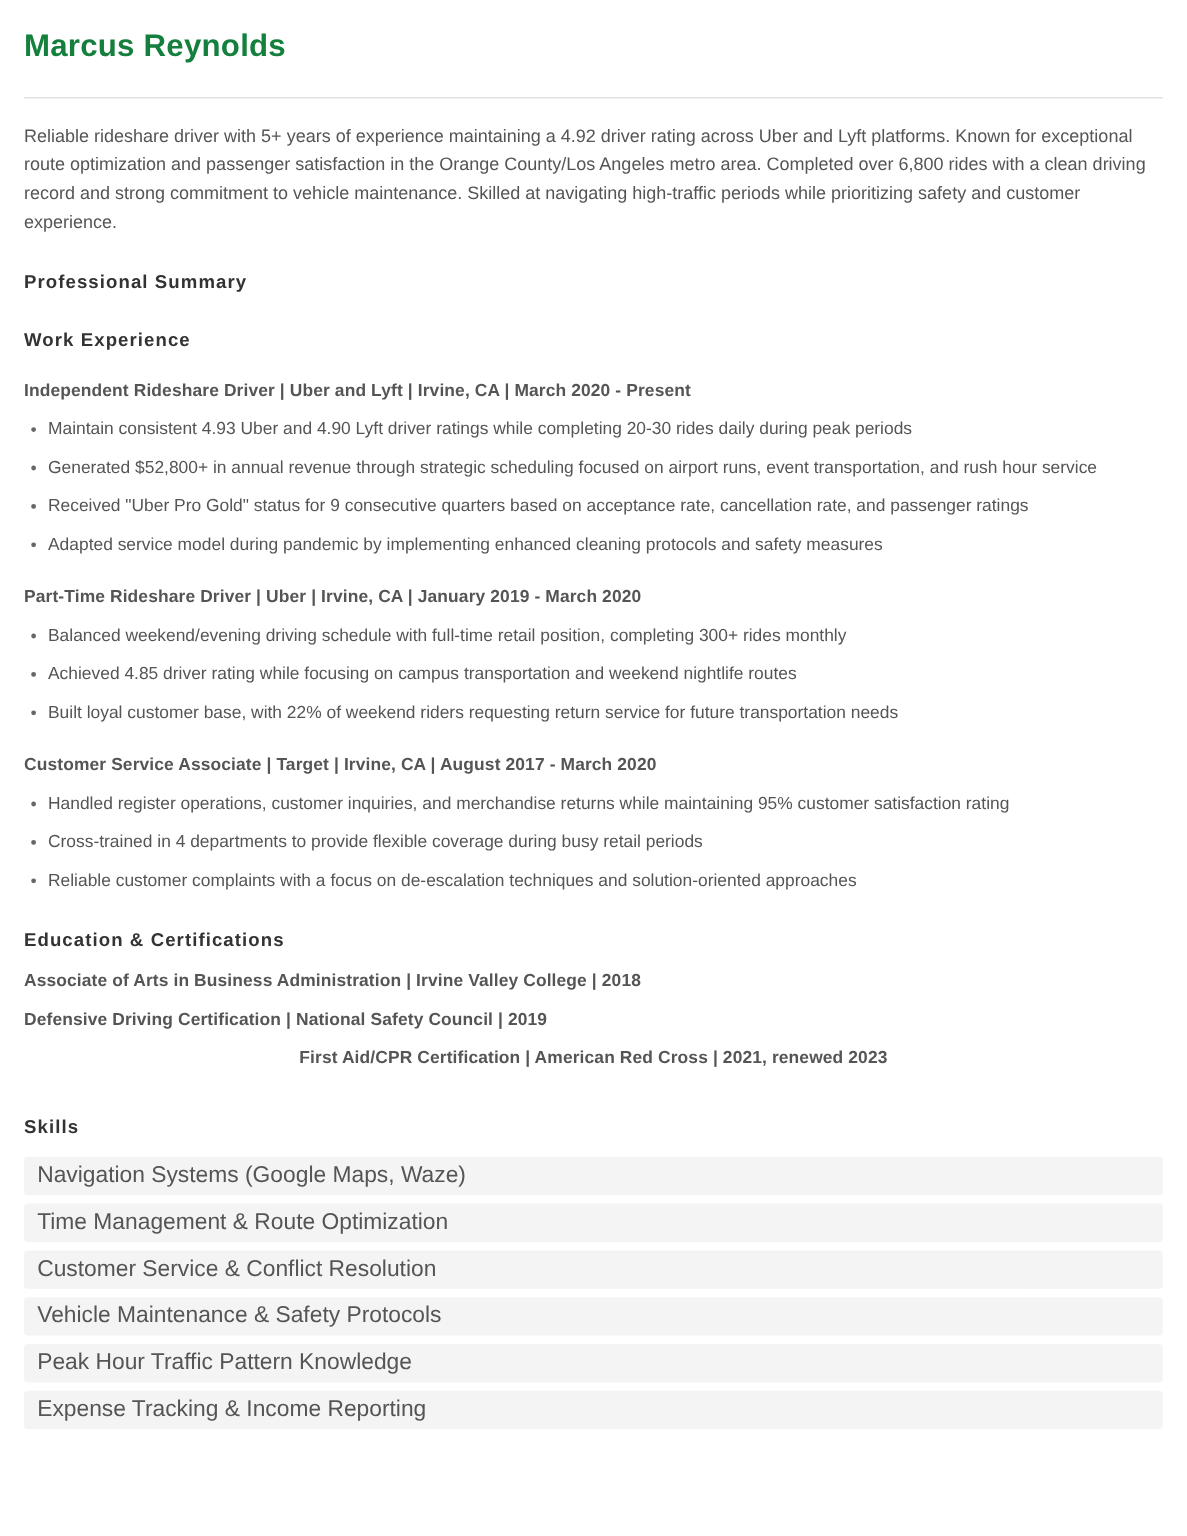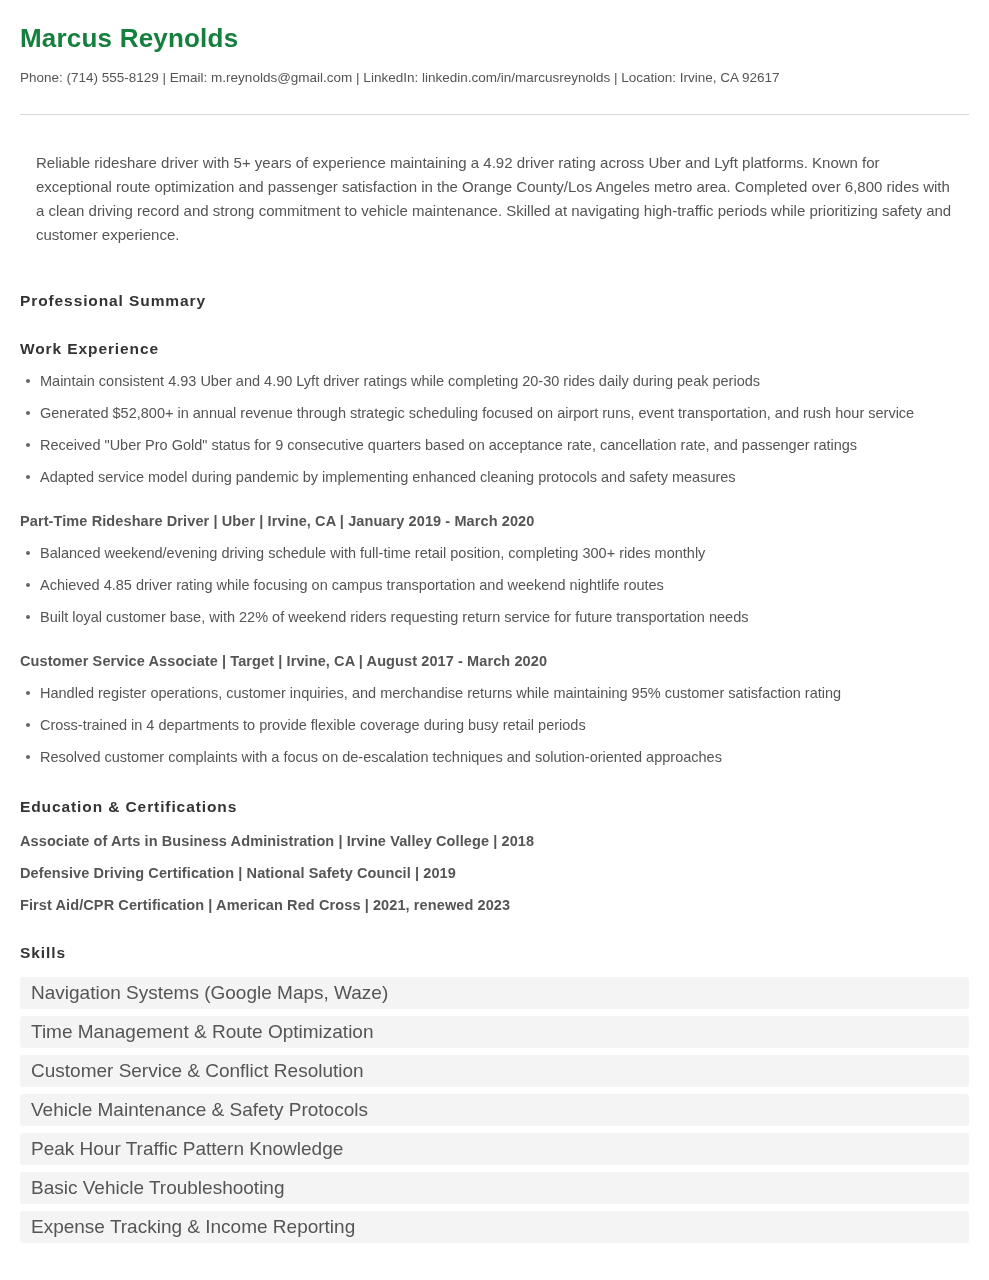--- a/index.html
+++ b/index.html
@@ -41,21 +41,21 @@
   .rule {
     margin: 0;
     margin-top: 28px;
     border: 0;
     border-top: 1px solid #d8d8d8;
     height: 0;
   }
 
   
   .summary {
-    margin: 16px;
+    margin: 0;
     padding-top: 20px;
     font-size: 15px;
     line-height: 24px;
     color: #555555;
     text-align: left;
   }
 
   
   .section-heading {
     margin: 0;
@@ -114,21 +114,21 @@
     padding-top: 14px;
   }
   .edu-list li {
     font-size: 14.5px;
     line-height: 20px;
     font-weight: bold;
     color: #555555;
     margin-bottom: 12px;
     letter-spacing: 0.1px;
   }
-  .edu-list li:last-child { margin-bottom: 0; }
+  .edu-list li:last-child { margin-bottom: 10px; text-align: center; }
 
   
   .skills-list {
     margin: 0;
     padding: 0;
     list-style: none;
     padding-top: 14px;
     padding-bottom: 10px;
   }
   .skills-list li {
@@ -145,62 +145,61 @@
     overflow: hidden;
   }
 </style>
 </head>
 <body>
 
 <div class="page">
 
   <h1 class="name">Marcus Reynolds</h1>
 
-  <p class="contact">Phone: (714) 555-8129 | Email: m.reynolds@gmail.com | LinkedIn: linkedin.com/in/marcusreynolds | Location: Irvine, CA 92617</p>
 
   <hr class="rule">
 
   <p class="summary">Reliable rideshare driver with 5+ years of experience maintaining a 4.92 driver rating across Uber and Lyft platforms. Known for exceptional route optimization and passenger satisfaction in the Orange County/Los Angeles metro area. Completed over 6,800 rides with a clean driving record and strong commitment to vehicle maintenance. Skilled at navigating high-traffic periods while prioritizing safety and customer experience.</p>
 
   <h2 class="section-heading">Professional Summary</h2>
 
   <h2 class="section-heading">Work Experience</h2>
 
+  <h3 class="job-title">Independent Rideshare Driver | Uber and Lyft | Irvine, CA | March 2020 - Present</h3>
   <ul class="bullets">
     <li>Maintain consistent 4.93 Uber and 4.90 Lyft driver ratings while completing 20-30 rides daily during peak periods</li>
     <li>Generated $52,800+ in annual revenue through strategic scheduling focused on airport runs, event transportation, and rush hour service</li>
     <li>Received "Uber Pro Gold" status for 9 consecutive quarters based on acceptance rate, cancellation rate, and passenger ratings</li>
     <li>Adapted service model during pandemic by implementing enhanced cleaning protocols and safety measures</li>
   </ul>
 
   <h3 class="job-title">Part-Time Rideshare Driver | Uber | Irvine, CA | January 2019 - March 2020</h3>
   <ul class="bullets">
     <li>Balanced weekend/evening driving schedule with full-time retail position, completing 300+ rides monthly</li>
     <li>Achieved 4.85 driver rating while focusing on campus transportation and weekend nightlife routes</li>
     <li>Built loyal customer base, with 22% of weekend riders requesting return service for future transportation needs</li>
   </ul>
 
   <h3 class="job-title">Customer Service Associate | Target | Irvine, CA | August 2017 - March 2020</h3>
   <ul class="bullets">
     <li>Handled register operations, customer inquiries, and merchandise returns while maintaining 95% customer satisfaction rating</li>
     <li>Cross-trained in 4 departments to provide flexible coverage during busy retail periods</li>
-    <li>Resolved customer complaints with a focus on de-escalation techniques and solution-oriented approaches</li>
+    <li>Reliable customer complaints with a focus on de-escalation techniques and solution-oriented approaches</li>
   </ul>
 
   <h2 class="section-heading">Education &amp; Certifications</h2>
   <ul class="edu-list">
     <li>Associate of Arts in Business Administration | Irvine Valley College | 2018</li>
     <li>Defensive Driving Certification | National Safety Council | 2019</li>
     <li>First Aid/CPR Certification | American Red Cross | 2021, renewed 2023</li>
   </ul>
 
   <h2 class="section-heading">Skills</h2>
   <ul class="skills-list">
     <li>Navigation Systems (Google Maps, Waze)</li>
     <li>Time Management &amp; Route Optimization</li>
     <li>Customer Service &amp; Conflict Resolution</li>
     <li>Vehicle Maintenance &amp; Safety Protocols</li>
     <li>Peak Hour Traffic Pattern Knowledge</li>
-    <li>Basic Vehicle Troubleshooting</li>
     <li>Expense Tracking &amp; Income Reporting</li>
   </ul>
 
 </div>
 
 </body></html>

